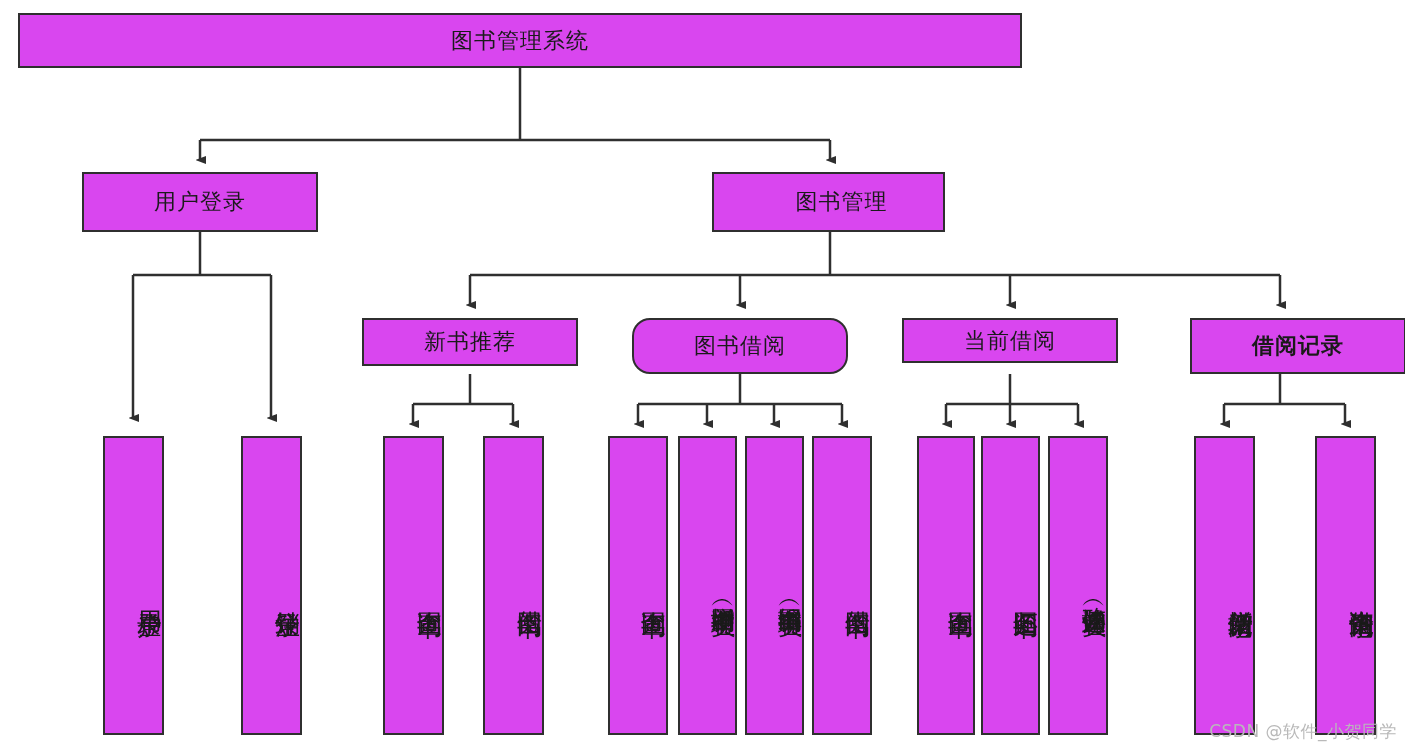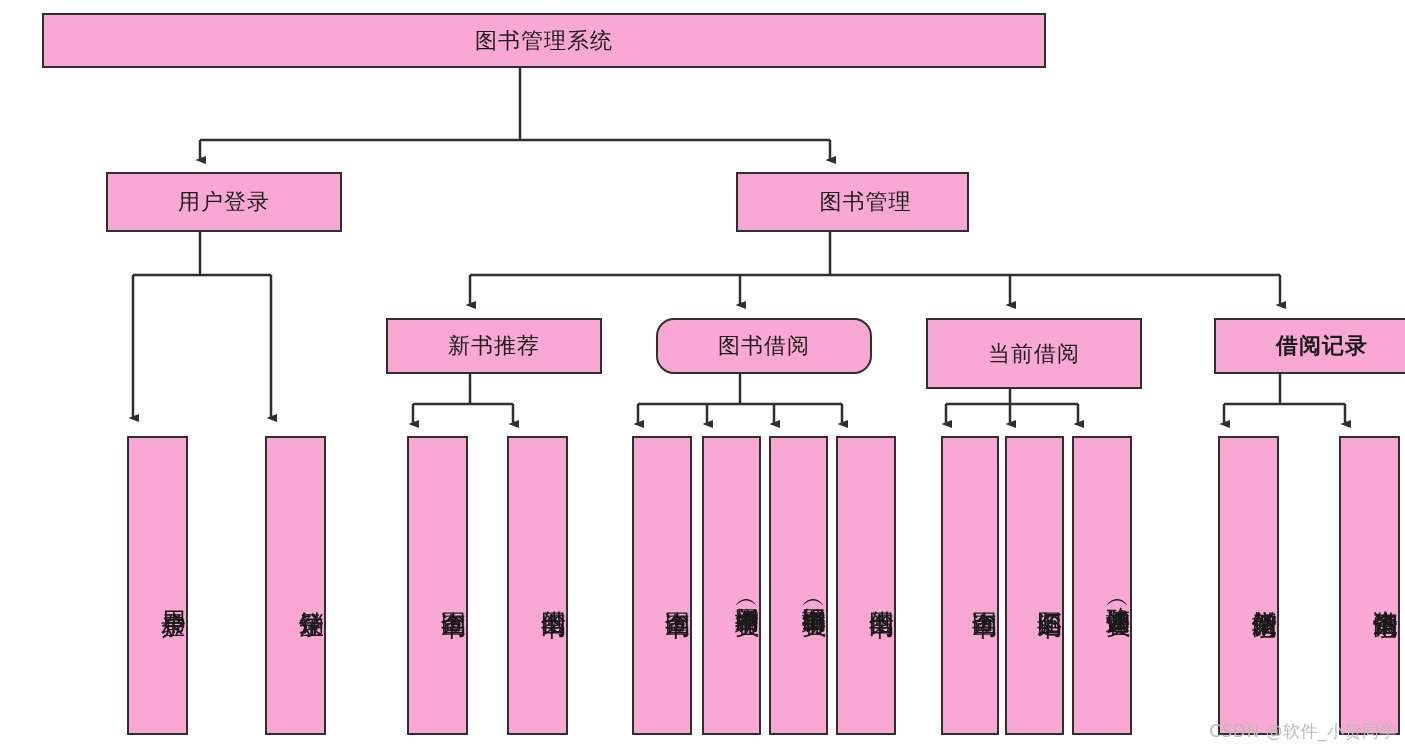--- a/index.html
+++ b/index.html
@@ -14,26 +14,25 @@
     position: relative;
     width: 1405px;
     height: 747px;
     background: #ffffff;
     overflow: hidden;
   }
   .node {
     position: absolute;
     box-sizing: border-box;
     border: 2.5px solid #2f2f2f;
-    background: #f9a8d4;
+    background: #d946ef;
     display: flex;
     align-items: center;
     justify-content: center;
     color: #1a1a1a;
-    margin-left: 24px;
   }
   .node.horiz {
     font-size: 22px;
     letter-spacing: 1px;
   }
   .node.vert {
     writing-mode: vertical-rl;
     text-orientation: upright;
     font-size: 25px;
     line-height: 1.05;
@@ -123,27 +122,27 @@
     <span>图书管理系统</span>
   </div>
 
   <div class="node horiz" style="left:82px; top:172px; width:236px; height:60px;">
     <span>用户登录</span>
   </div>
   <div class="node horiz" style="left:712px; top:172px; width:233px; height:60px;padding-left:26px;">
     <span>图书管理</span>
   </div>
 
-  <div class="node horiz" style="left:362px; top:318px; width:216px; height:56px;">
+  <div class="node horiz" style="left:362px; top:318px; width:216px; height:48px;">
     <span>新书推荐</span>
   </div>
   <div class="node horiz" style="left:632px; top:318px; width:216px; height:56px;border-radius:18px;">
     <span>图书借阅</span>
   </div>
-  <div class="node horiz" style="left:902px; top:318px; width:216px; height:71px;">
+  <div class="node horiz" style="left:902px; top:318px; width:216px; height:45px;">
     <span>当前借阅</span>
   </div>
   <div class="node horiz" style="left:1190px; top:318px; width:216px; height:56px;font-weight:bold;">
     <span>借阅记录</span>
   </div>
 
   <div class="node vert" style="left:103px; top:436px; width:61px; height:299px;">
     <span>用户登录</span>
   </div>
   <div class="node vert" style="left:241px; top:436px; width:61px; height:299px;">

